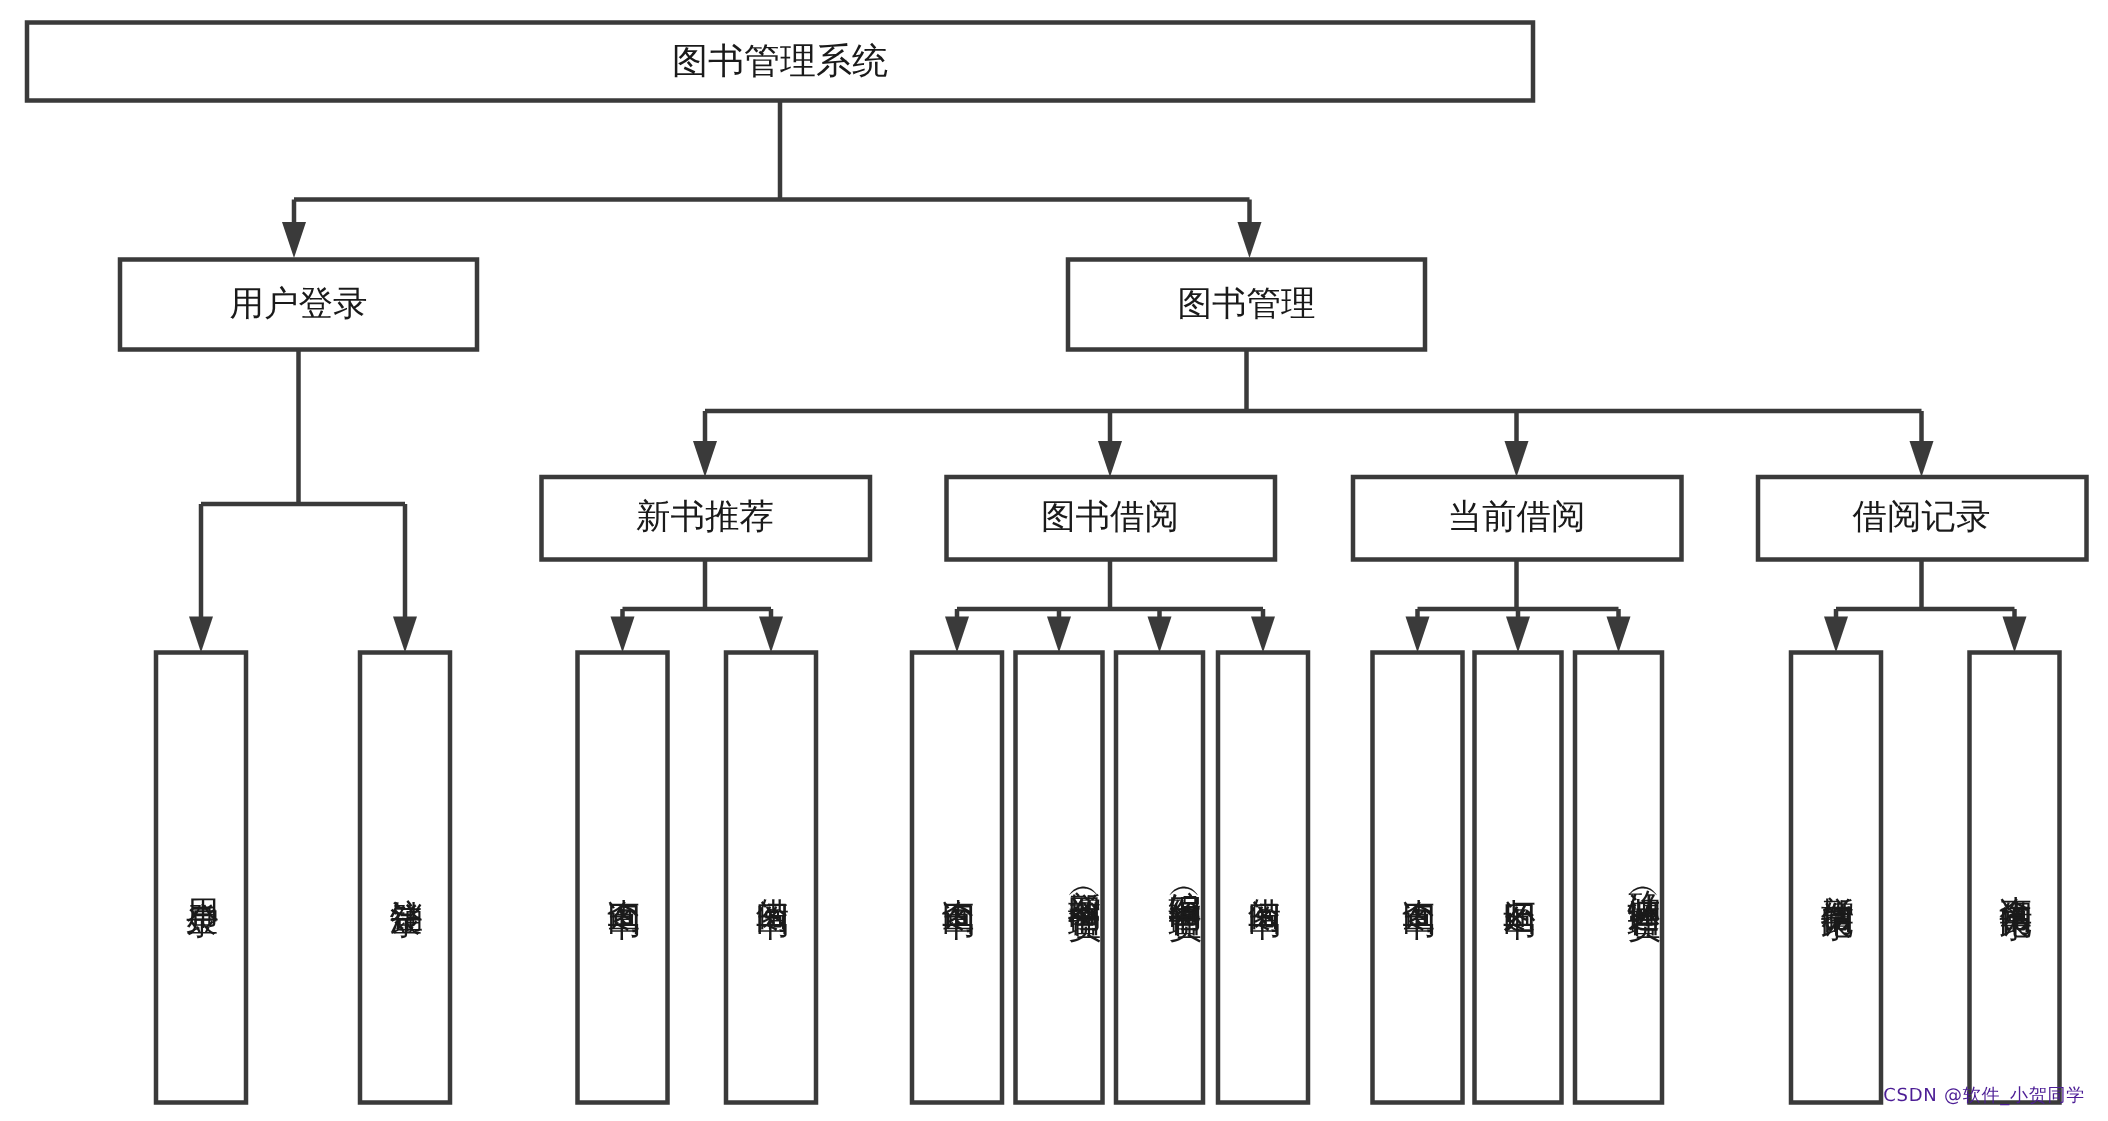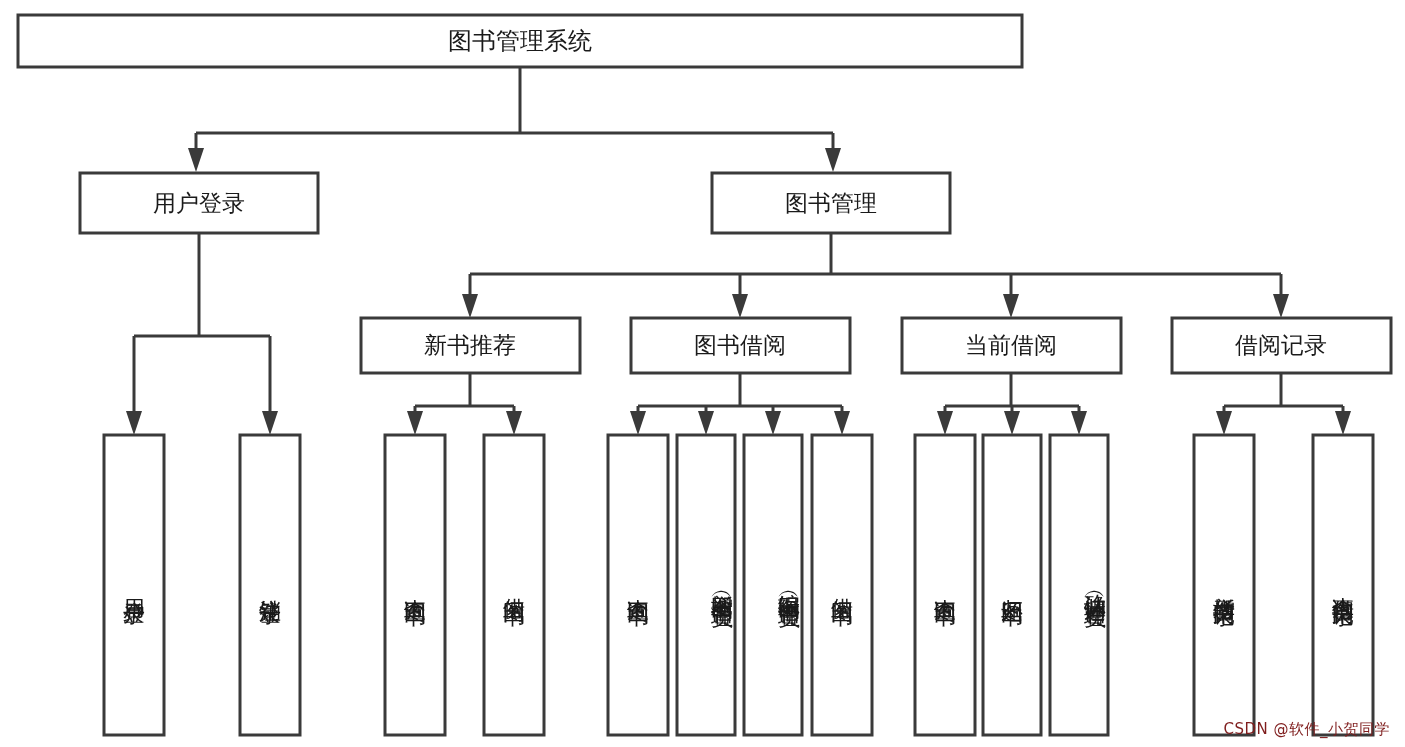--- a/index.html
+++ b/index.html
@@ -68,22 +68,22 @@
     letter-spacing: 2px;
     white-space: nowrap;
     text-align: center;
     pointer-events: none;
   }
   #watermark {
     position: absolute;
     right: 12px;
     bottom: 8px;
     font-family: "DejaVu Sans", "Liberation Sans", sans-serif;
-    font-size: 15px;
-    color: #7f1d1d;
+    font-size: 12px;
+    color: #4c1d95;
     letter-spacing: 0.5px;
     white-space: nowrap;
   }
 </style>
 </head>
 <body>
 
 <div id="diagram-root">
 
   <svg id="flowchart" viewBox="0 0 1405 747">

